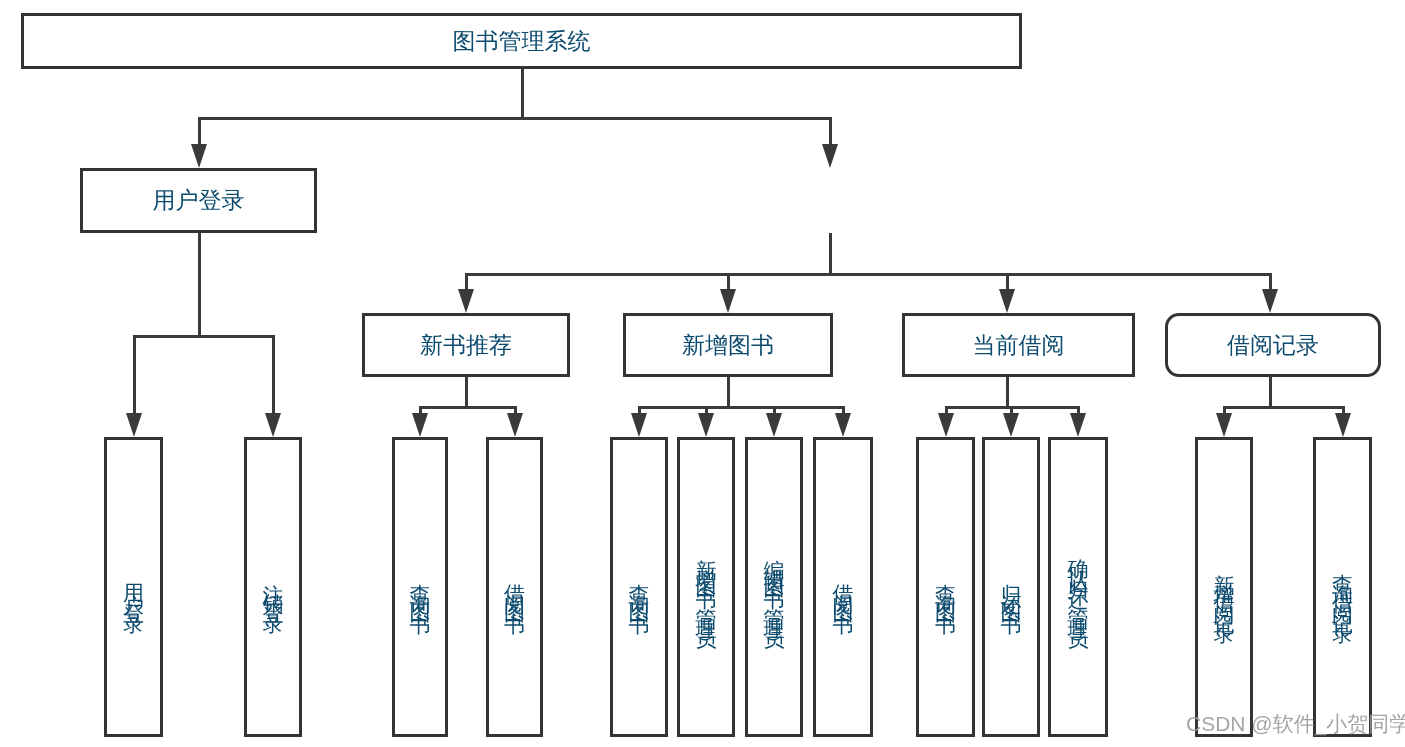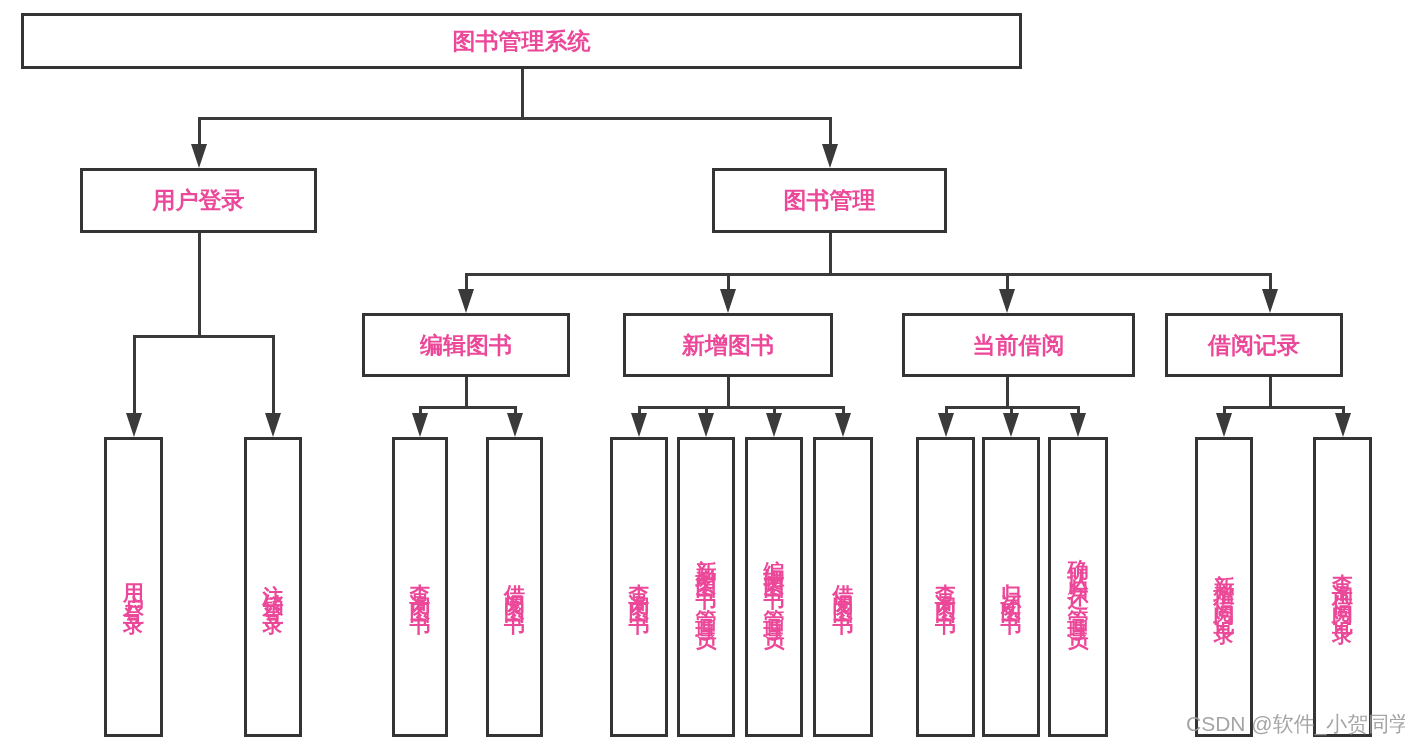--- a/index.html
+++ b/index.html
@@ -11,25 +11,24 @@
     overflow:hidden;
   }
   .node {
     position:absolute;
     box-sizing:border-box;
     border:3px solid #343434;
     background:#ffffff;
     display:flex;
     align-items:center;
     justify-content:center;
-    color:#ec4899;
+    color:#0c4a6e;
     font-size:23px;
     text-align:center;
     z-index:2;
-    font-weight:bold;
   }
   .node .lbl { white-space:nowrap; }
   .node.vertical .lbl {
     writing-mode:vertical-rl;
     text-orientation:mixed;
     font-size:21px;
     letter-spacing:10px;
     white-space:normal;
   }
   .line {
@@ -59,33 +58,30 @@
 <body>
 
 <div id="stage">
   <div class="watermark">CSDN @软件_小贺同学</div>
 <div class="node" style="left: 21px; top: 13px; width: 1001px; height: 56px;">
       <span class="lbl">图书管理系统</span>
     </div>
     <div class="node" style="left: 80px; top: 168px; width: 237px; height: 65px;">
       <span class="lbl">用户登录</span>
     </div>
-    <div class="node" style="left: 712px; top: 168px; width: 235px; height: 65px;">
-      <span class="lbl">图书管理</span>
-    </div>
     <div class="node" style="left: 362px; top: 313px; width: 208px; height: 64px;">
-      <span class="lbl">编辑图书</span>
+      <span class="lbl">新书推荐</span>
     </div>
     <div class="node" style="left: 623px; top: 313px; width: 210px; height: 64px;">
       <span class="lbl">新增图书</span>
     </div>
     <div class="node" style="left: 902px; top: 313px; width: 233px; height: 64px;">
       <span class="lbl">当前借阅</span>
     </div>
-    <div class="node" style="left: 1165px; top: 313px; width: 178px; height: 64px;">
+    <div class="node" style="left: 1165px; top: 313px; width: 216px; height: 64px; border-radius: 14px;">
       <span class="lbl">借阅记录</span>
     </div>
     <div class="node vertical" style="left: 104px; top: 437px; width: 59px; height: 300px;">
       <span class="lbl">用户登录</span>
     </div>
     <div class="node vertical" style="left: 244px; top: 437px; width: 58px; height: 300px;">
       <span class="lbl">注销登录</span>
     </div>
     <div class="node vertical" style="left: 392px; top: 437px; width: 56px; height: 300px;">
       <span class="lbl">查询图书</span>

